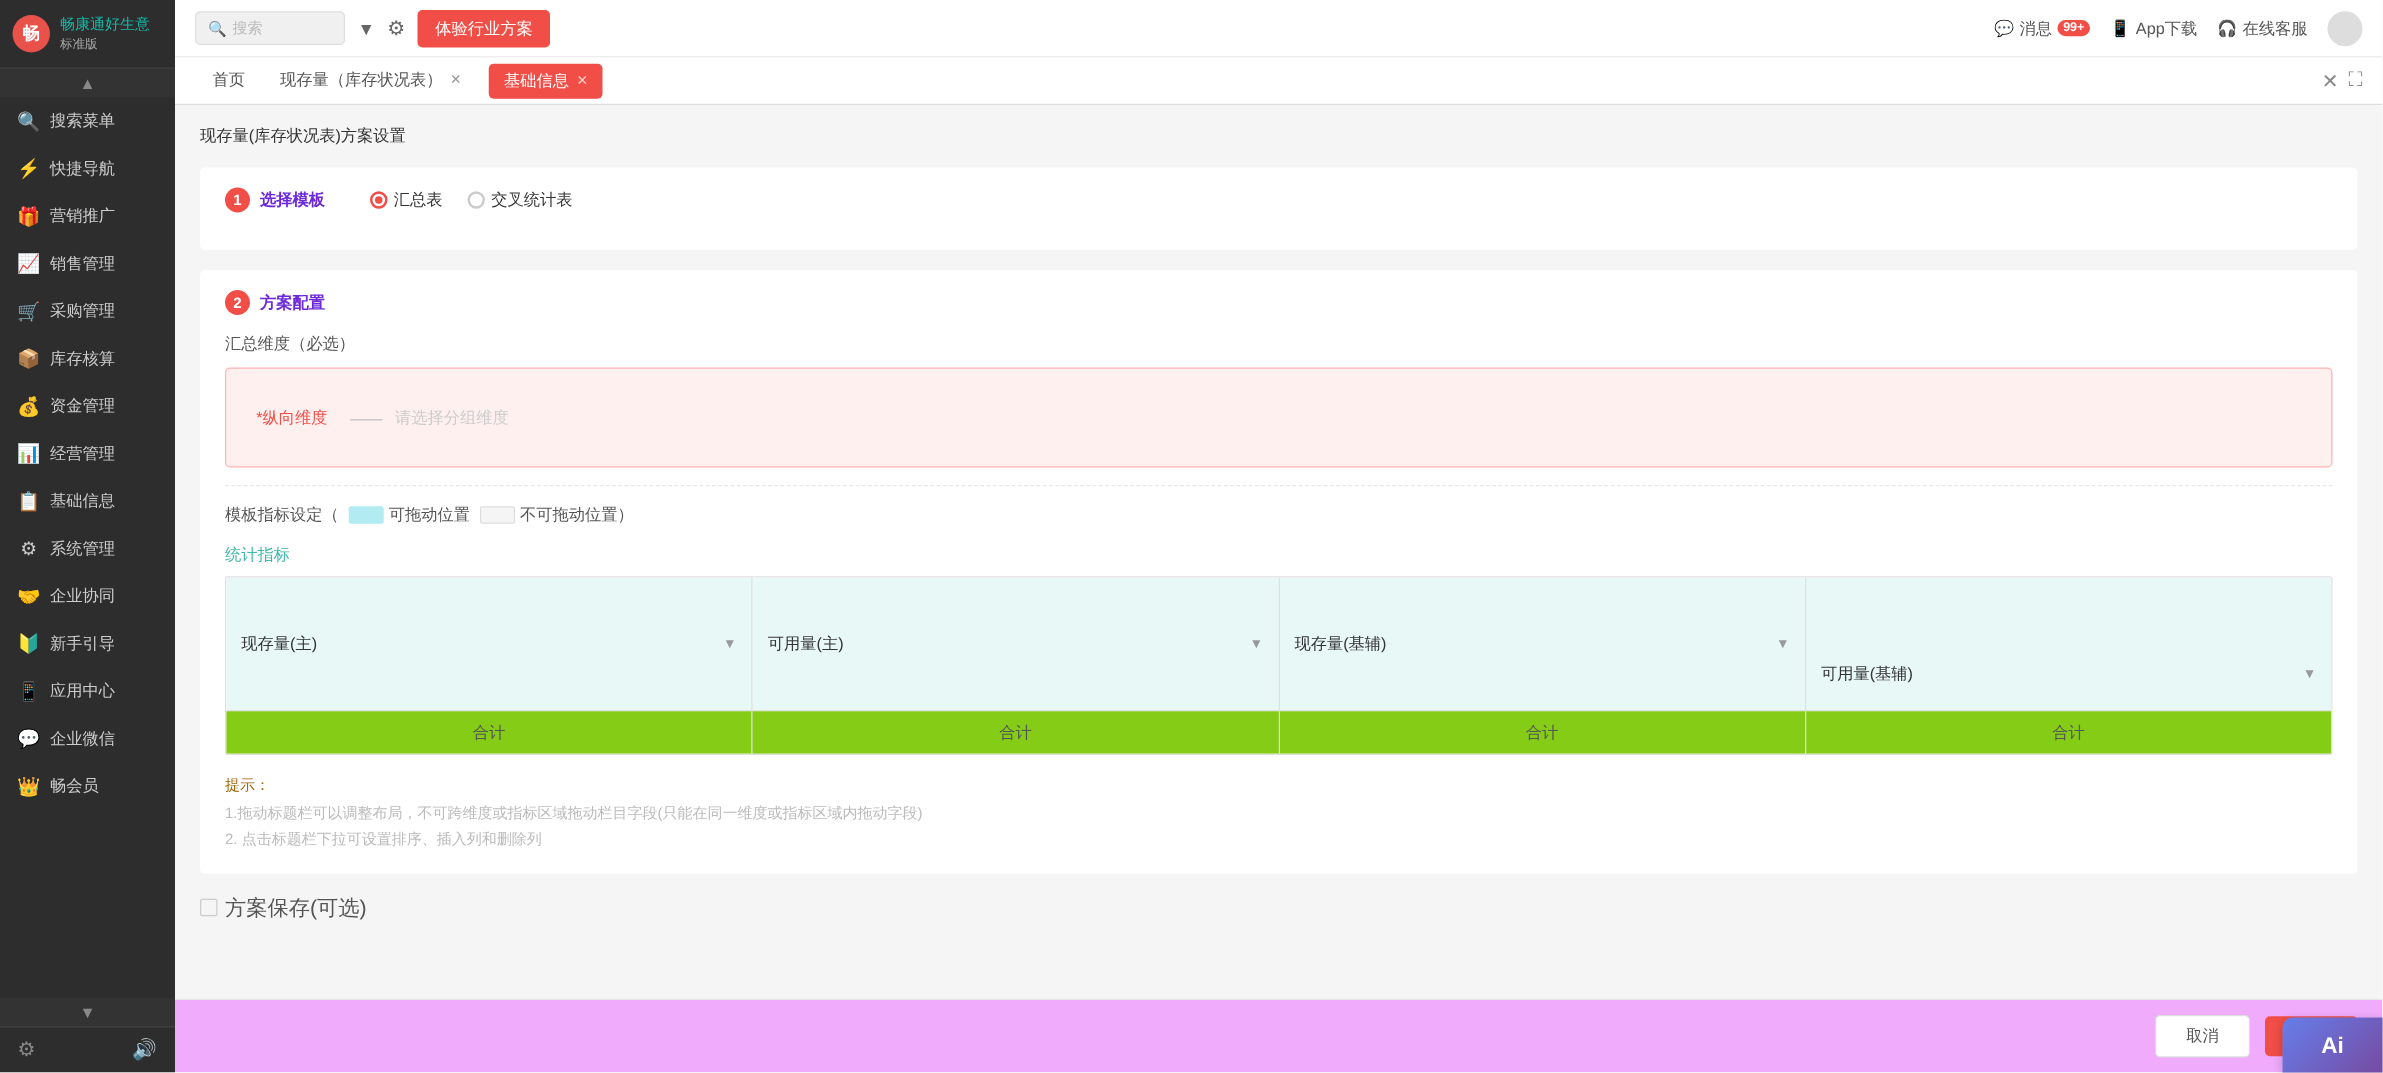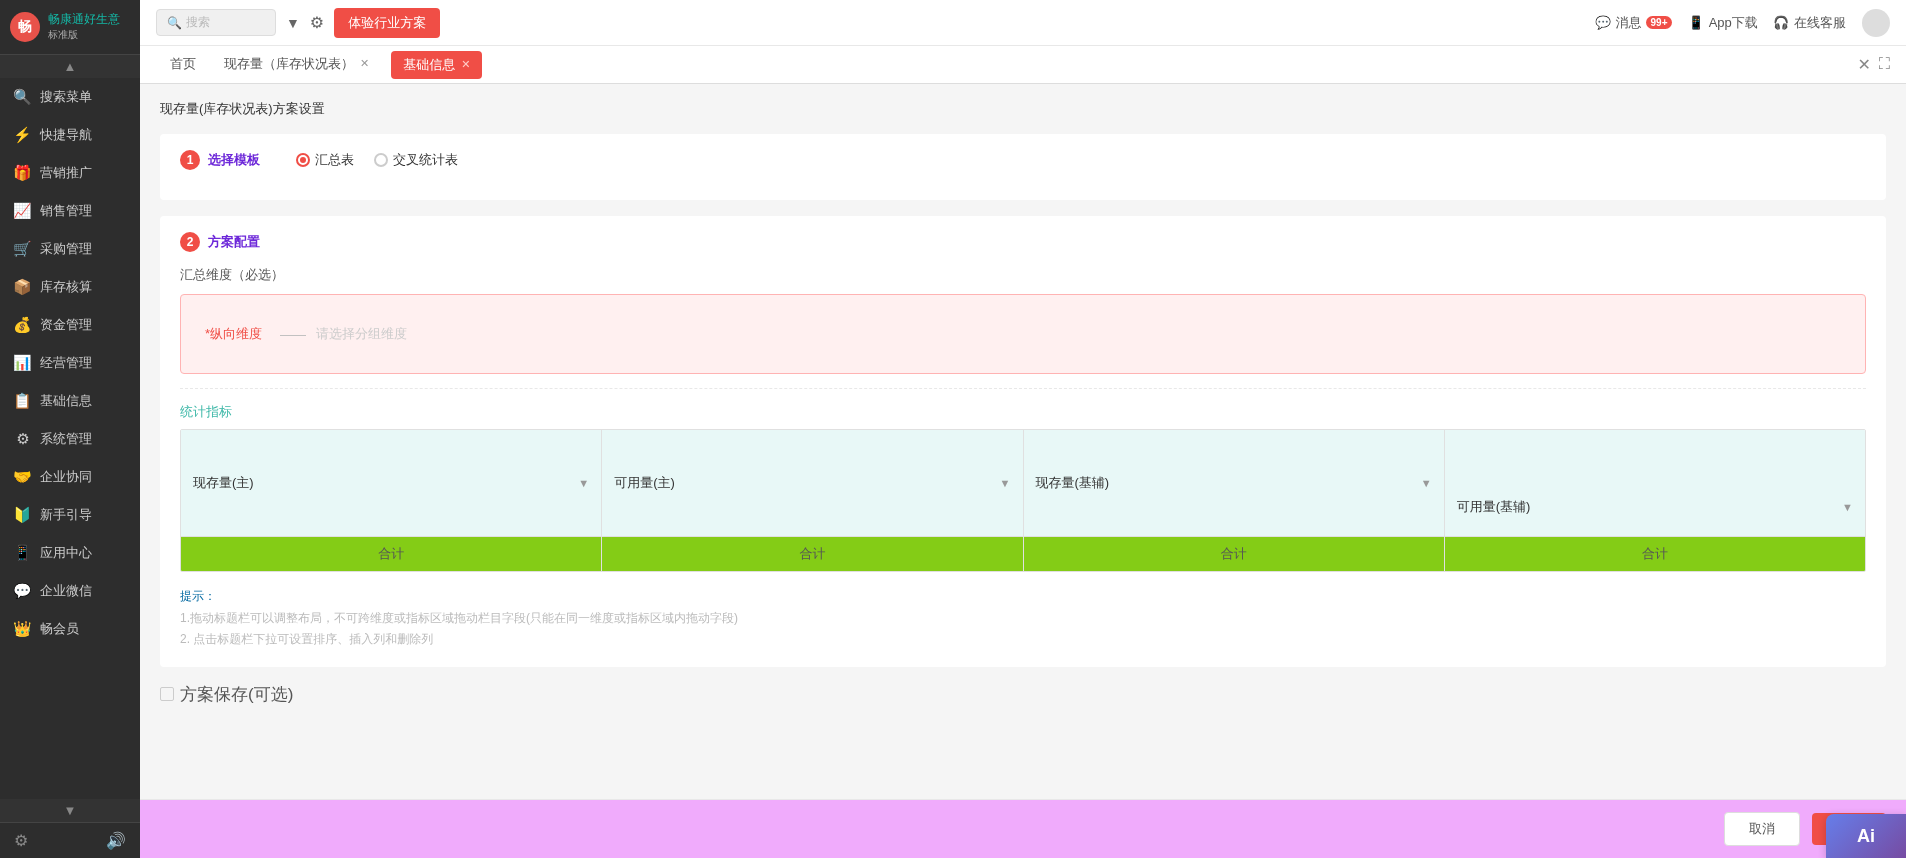--- a/index.html
+++ b/index.html
@@ -194,21 +194,21 @@
     .stats-col:last-child { border-right: none; margin-top: 48px; }
     .stats-col-body {
       flex: 1; padding: 8px 12px; text-align: center;
       border-right: 1px solid #e0e0e0; font-size: 13px; color: #555;
     }
     .stats-col-body:last-child { border-right: none; }
     .dropdown-arrow { color: #999; font-size: 11px; cursor: pointer; }
 
     
     .tips { font-size: 12px; color: #bbb; margin-top: 14px; line-height: 1.8; }
-    .tips-title { color: #0369a1; font-weight: 500; }
+    .tips-title { color: #a16207; font-weight: 500; }
 
     
     .save-option { display: flex; align-items: center; gap: 6px; font-size: 17px; color: #555; }
     .checkbox { width: 14px; height: 14px; border: 1px solid #ccc; border-radius: 2px; cursor: pointer; }
 
     
     .footer {
       background: #f0abfc; border-top: 1px solid #e8e8e8;
       display: flex; justify-content: flex-end; align-items: center;
       padding: 12px 20px; gap: 12px; flex-shrink: 0;
@@ -393,20 +393,31 @@
       <div class="sub-label">汇总维度（必选）</div>
 
       <div class="pink-area">
         <span class="vertical-dim-label">*纵向维度</span>
         <span class="vertical-dim-dash">——</span>
         <span class="vertical-dim-hint">请选择分组维度</span>
       </div>
 
       <hr class="divider">
 
+      <div class="template-setting">
+        <span>模板指标设定（</span>
+        <div class="legend-box">
+          <div class="legend-color draggable"></div>
+          <span>可拖动位置</span>
+        </div>
+        <div class="legend-box">
+          <div class="legend-color non-draggable"></div>
+          <span>不可拖动位置）</span>
+        </div>
+      </div>
 
       <div class="stats-label">统计指标</div>
       <div class="stats-table">
         <div class="stats-table-header">
           <div class="stats-col">
             <span>现存量(主)</span>
             <span class="dropdown-arrow">▼</span>
           </div>
           <div class="stats-col">
             <span>可用量(主)</span>

